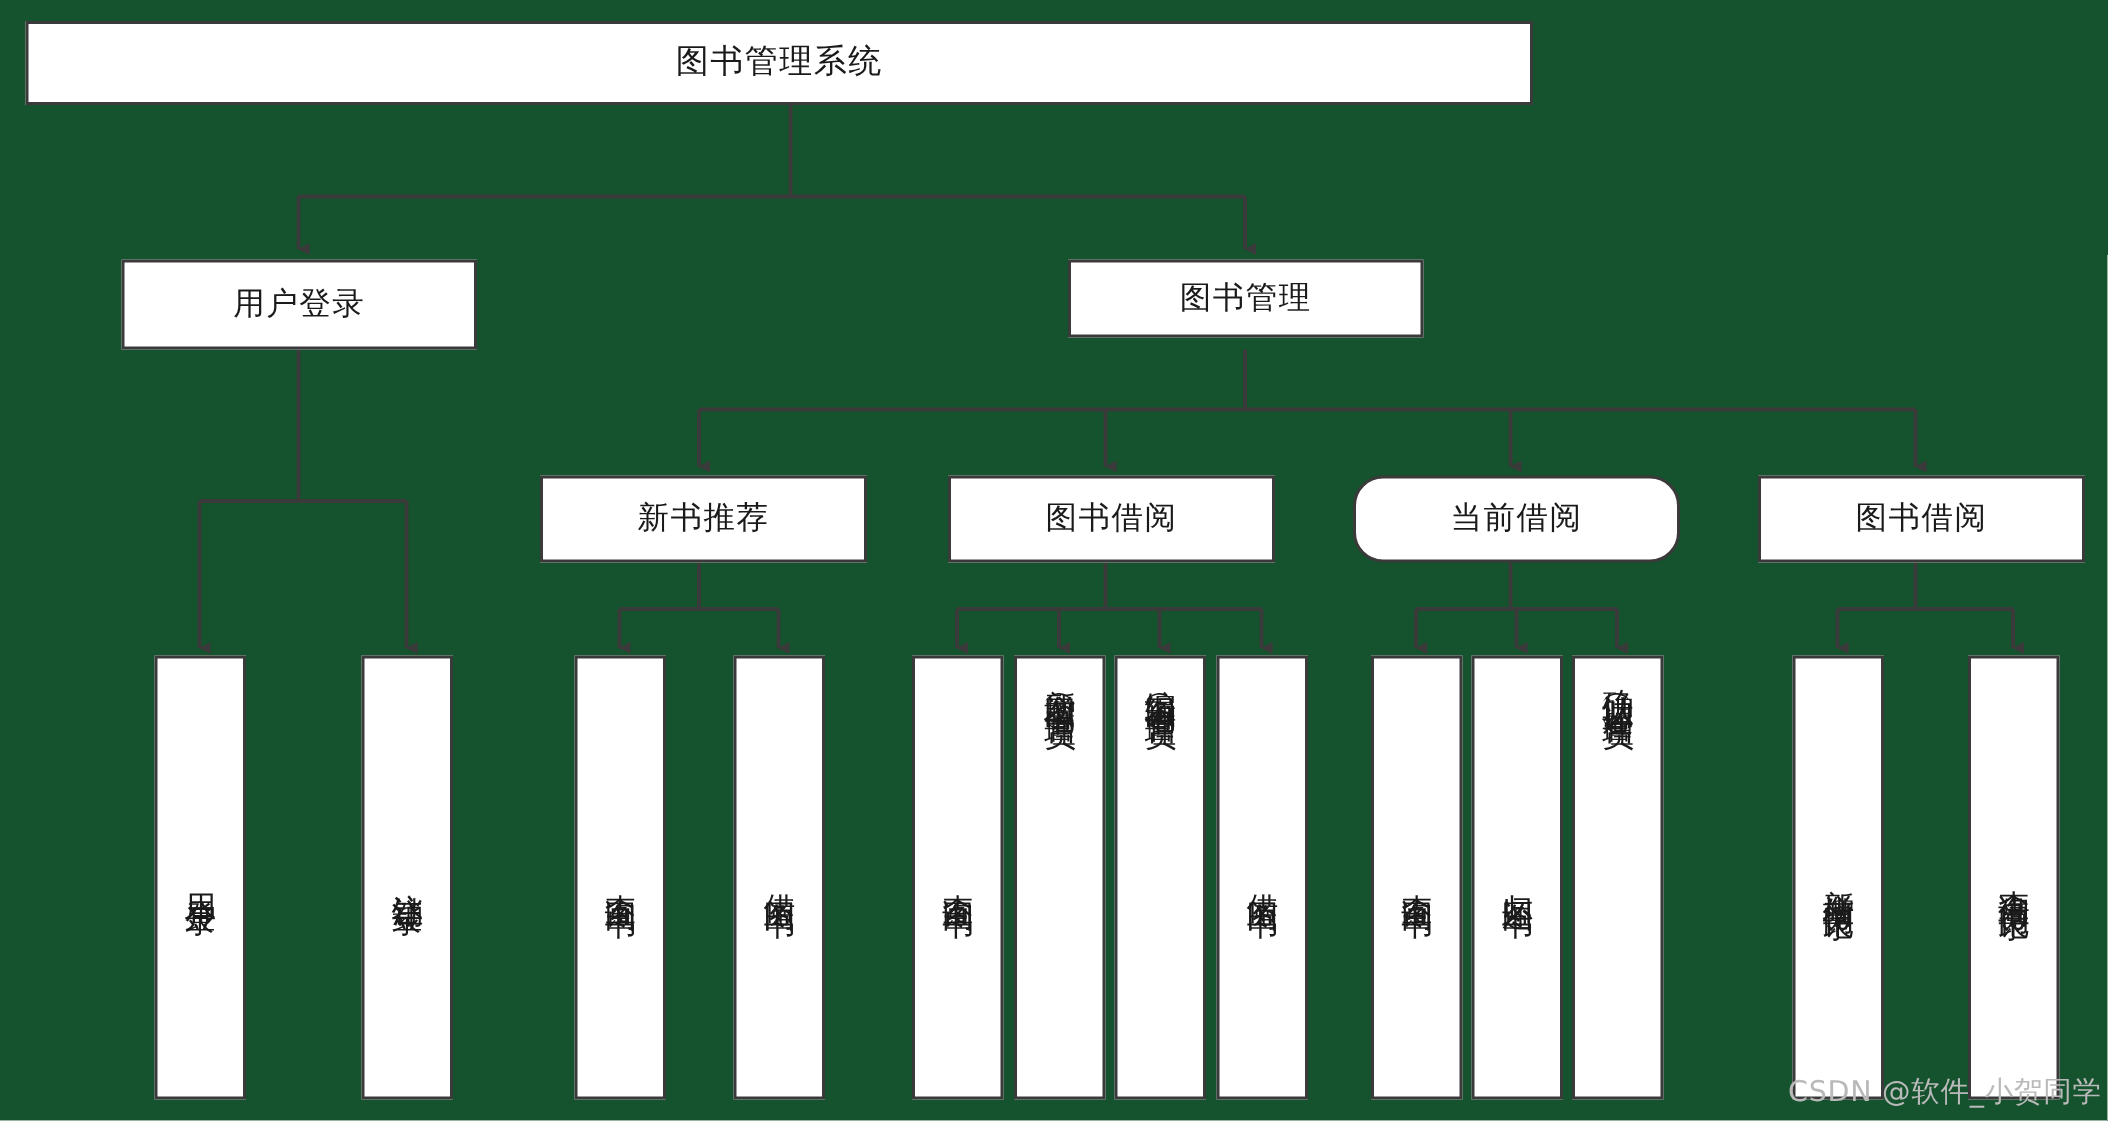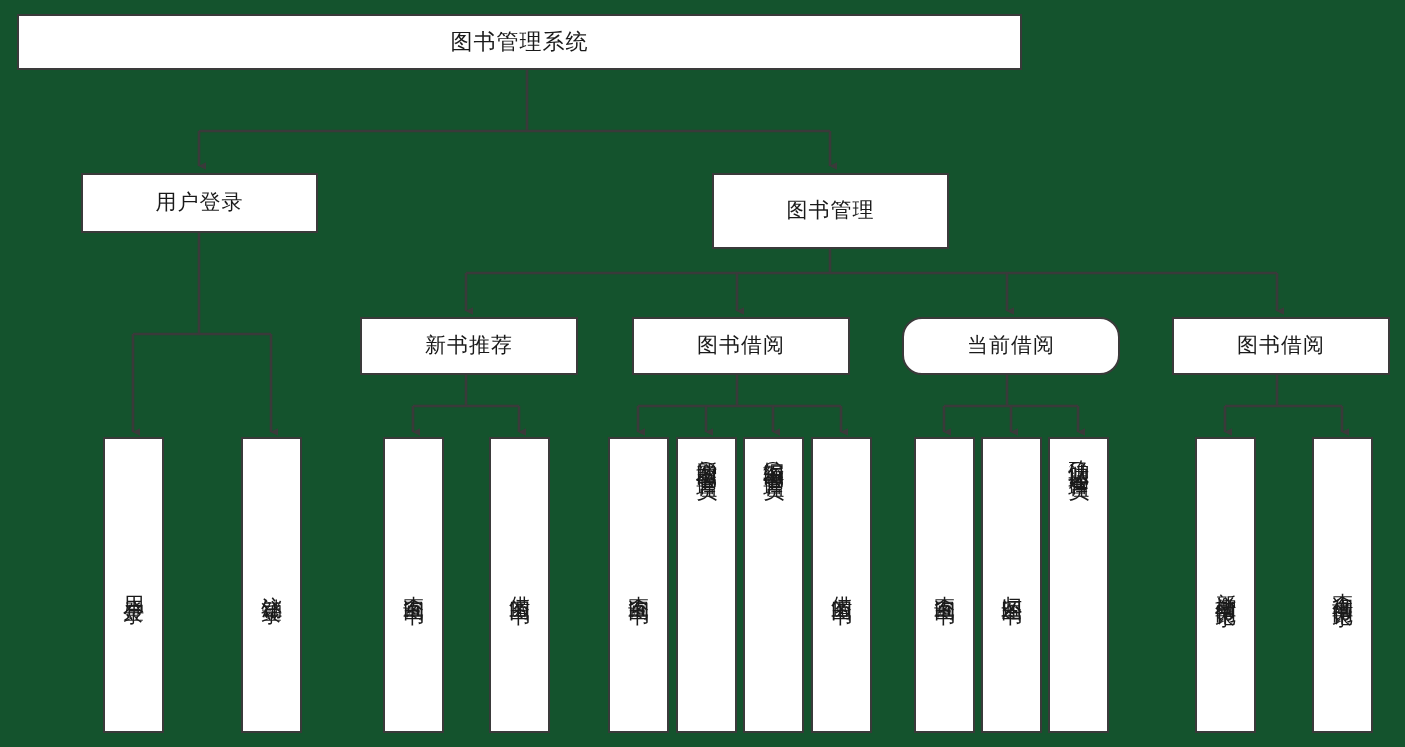--- a/index.html
+++ b/index.html
@@ -127,21 +127,21 @@
     </g>
   </svg>
 
   <div class="node h root" style="left:17px; top:14px; width:1005px; height:56px;">
     <span class="label">图书管理系统</span>
   </div>
 
   <div class="node h" style="left:81px; top:173px; width:237px; height:60px;">
     <span class="label">用户登录</span>
   </div>
-  <div class="node h" style="left:712px; top:173px; width:237px; height:76px;">
+  <div class="node h" style="left:712px; top:173px; width:237px; height:52px;">
     <span class="label">图书管理</span>
   </div>
 
   <div class="node h" style="left:360px; top:317px; width:218px; height:58px;">
     <span class="label">新书推荐</span>
   </div>
   <div class="node h" style="left:632px; top:317px; width:218px; height:58px;">
     <span class="label">图书借阅</span>
   </div>
   <div class="node h" style="left:902px; top:317px; width:218px; height:58px;border-radius:20px;">
@@ -188,14 +188,15 @@
     <span class="label">确认归还（管理员）</span>
   </div>
 
   <div class="node v mid" style="left:1195px; top:437px; width:61px; height:296px;">
     <span class="label">新增借阅记录</span>
   </div>
   <div class="node v mid" style="left:1312px; top:437px; width:61px; height:296px;">
     <span class="label">查询借阅记录</span>
   </div>
 
+  <div class="watermark" style="left:1192px; top:715px;">CSDN @软件_小贺同学</div>
 
 </div>
 
 </body></html>

